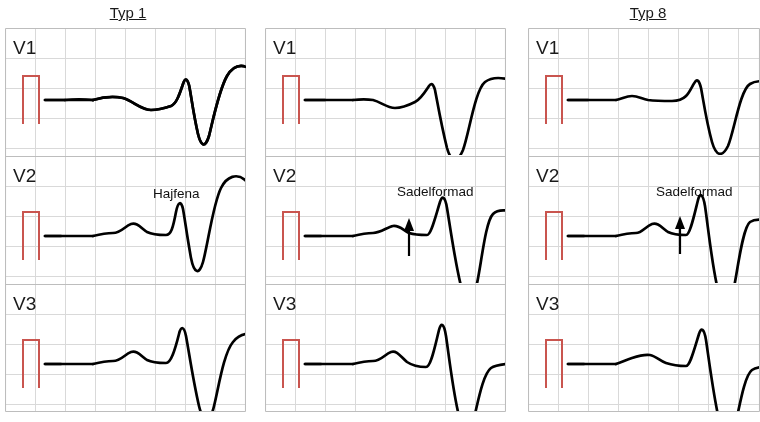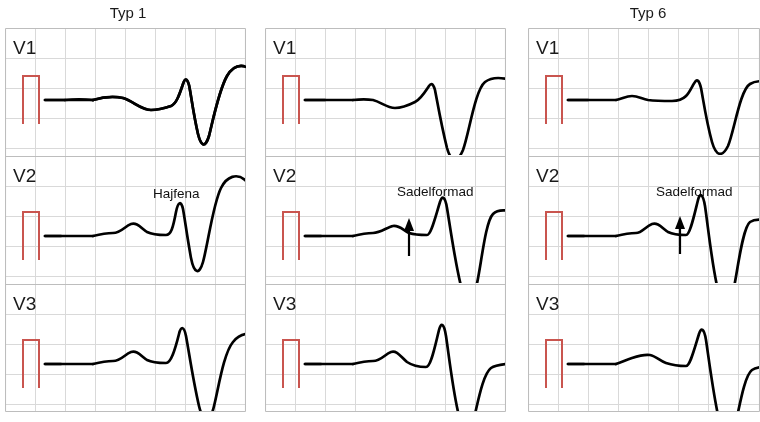--- a/index.html
+++ b/index.html
@@ -22,20 +22,21 @@
     height: 422px;
   }
   .col-title {
     position: absolute;
     text-align: center;
     font-size: 15px;
     color: #1a1a1a;
     font-family: "Liberation Sans", sans-serif;
     line-height: 18px;
     white-space: nowrap;
+    text-decoration: underline;
   }
   .ecg-column {
     position: absolute;
     top: 28px;
     height: 329px;
   }
   .ecg-svg {
     display: block;
   }
   .lead-label {
@@ -51,21 +52,21 @@
 </style>
 </head>
 <body>
 
 <div id="root">
 
   <div class="col-title" style="left:58px; top:4px; width:140px;">
     <span>Typ 1</span>
   </div>
   <div class="col-title" style="left:578px; top:4px; width:140px;">
-    <span>Typ 6</span>
+    <span>Typ 8</span>
   </div>
 
   <div class="ecg-column" style="left:5px; width:241px;">
     <svg class="ecg-svg" width="241" height="384" viewBox="0 0 241 384">
       <g>
         <rect x="0" y="0" width="241" height="384" fill="#ffffff" stroke="none"></rect>
         <g stroke="#d9d9d9" stroke-width="1">
           <line x1="30.5" y1="0" x2="30.5" y2="384"></line>
             <line x1="60.5" y1="0" x2="60.5" y2="384"></line>
           <line x1="90.5" y1="0" x2="90.5" y2="384"></line>

